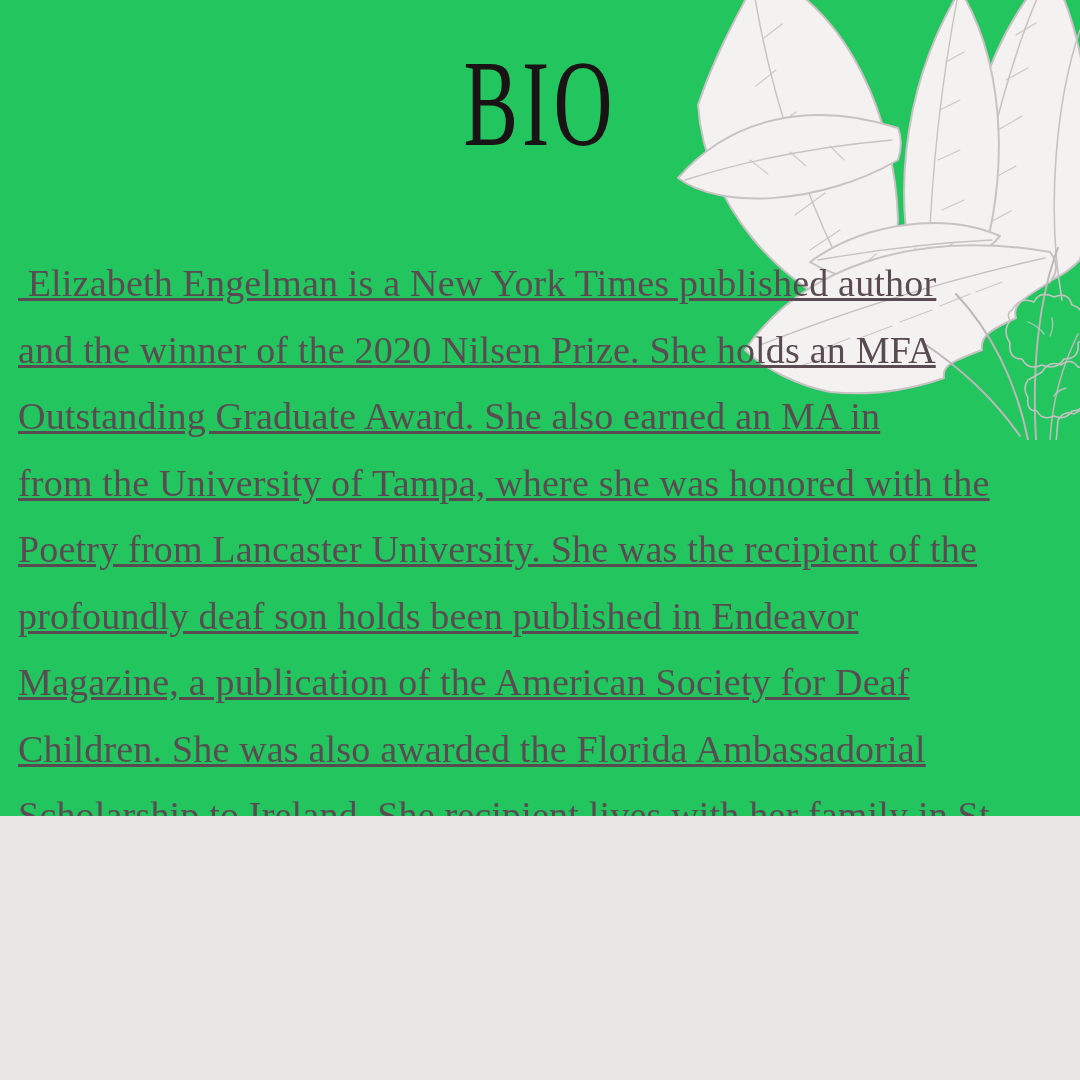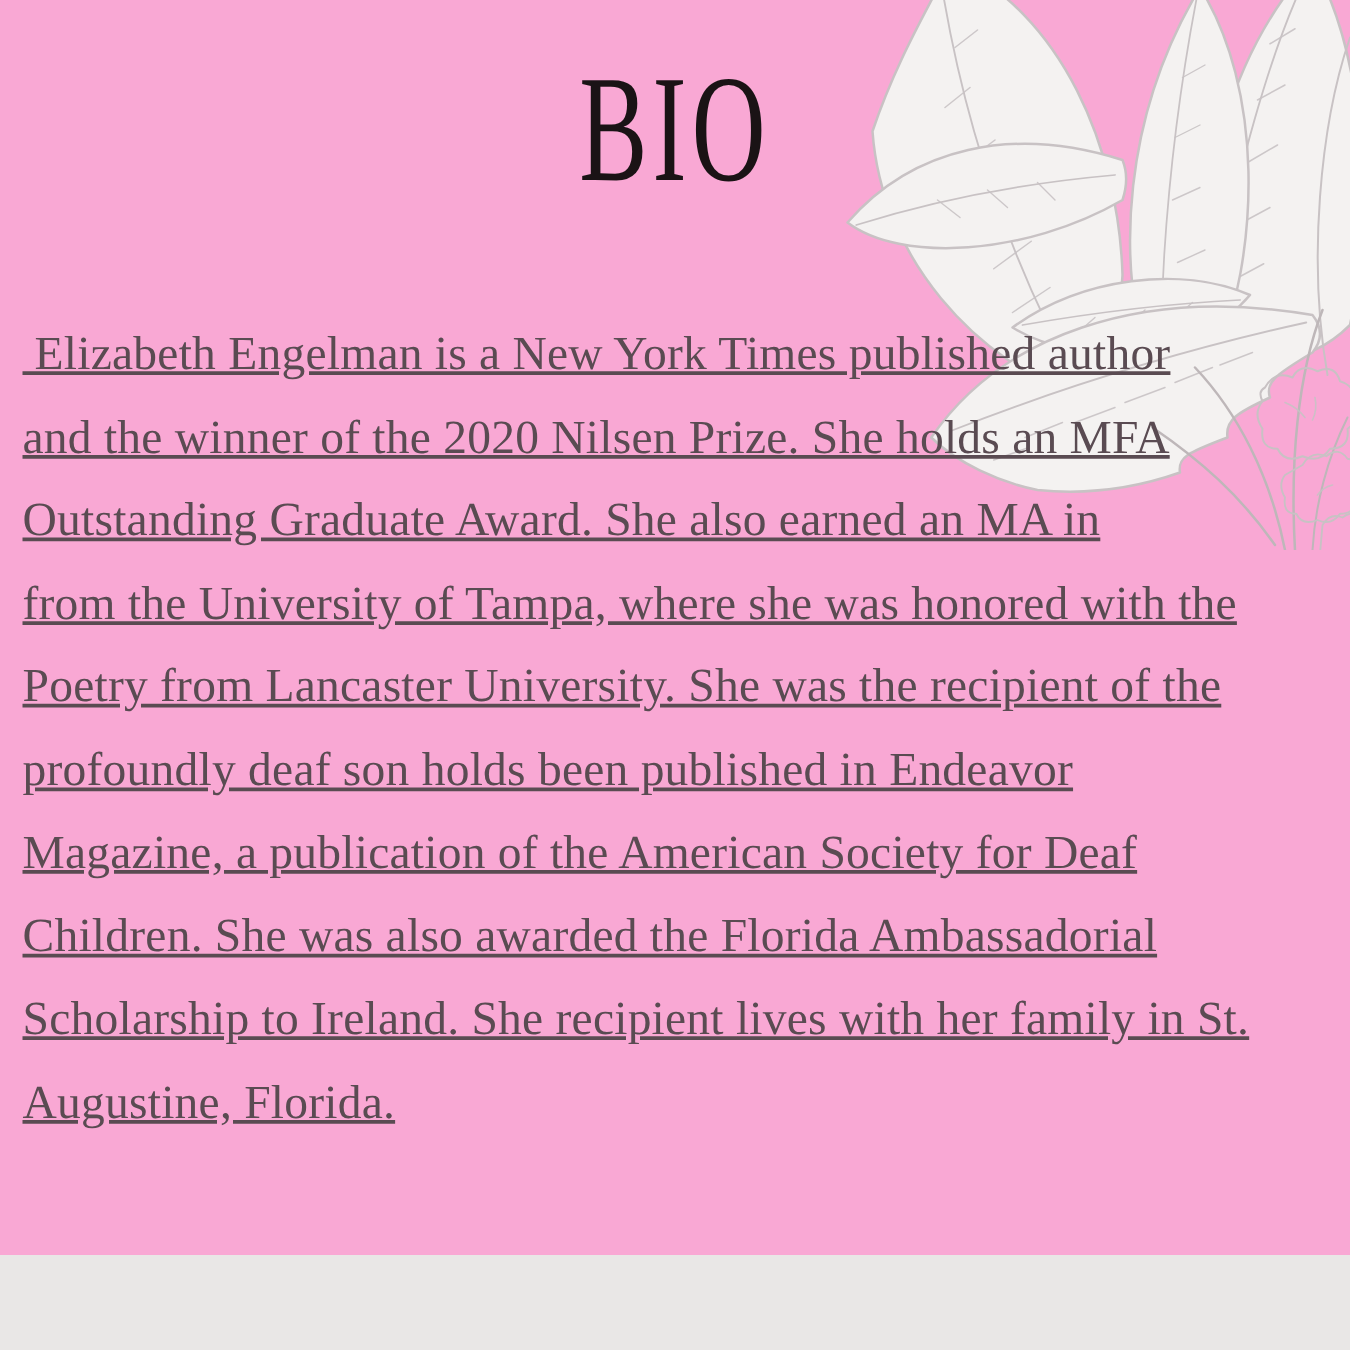--- a/index.html
+++ b/index.html
@@ -1,20 +1,20 @@
 <!DOCTYPE html>
 <html><head>
 <meta charset="utf-8">
 <style>
   html, body { margin: 0; padding: 0; background: #e9e7e6; }
   .canvas {
     position: relative;
     width: 1080px;
-    height: 1004px;
-    background: #f9a8d4;
+    height: 816px;
+    background: #22c55e;
     overflow: hidden;
     font-family: "Liberation Serif", serif;
   }
   .decor {
     position: absolute;
     top: 0;
     right: 0;
     width: 420px;
     height: 440px;
     pointer-events: none;

